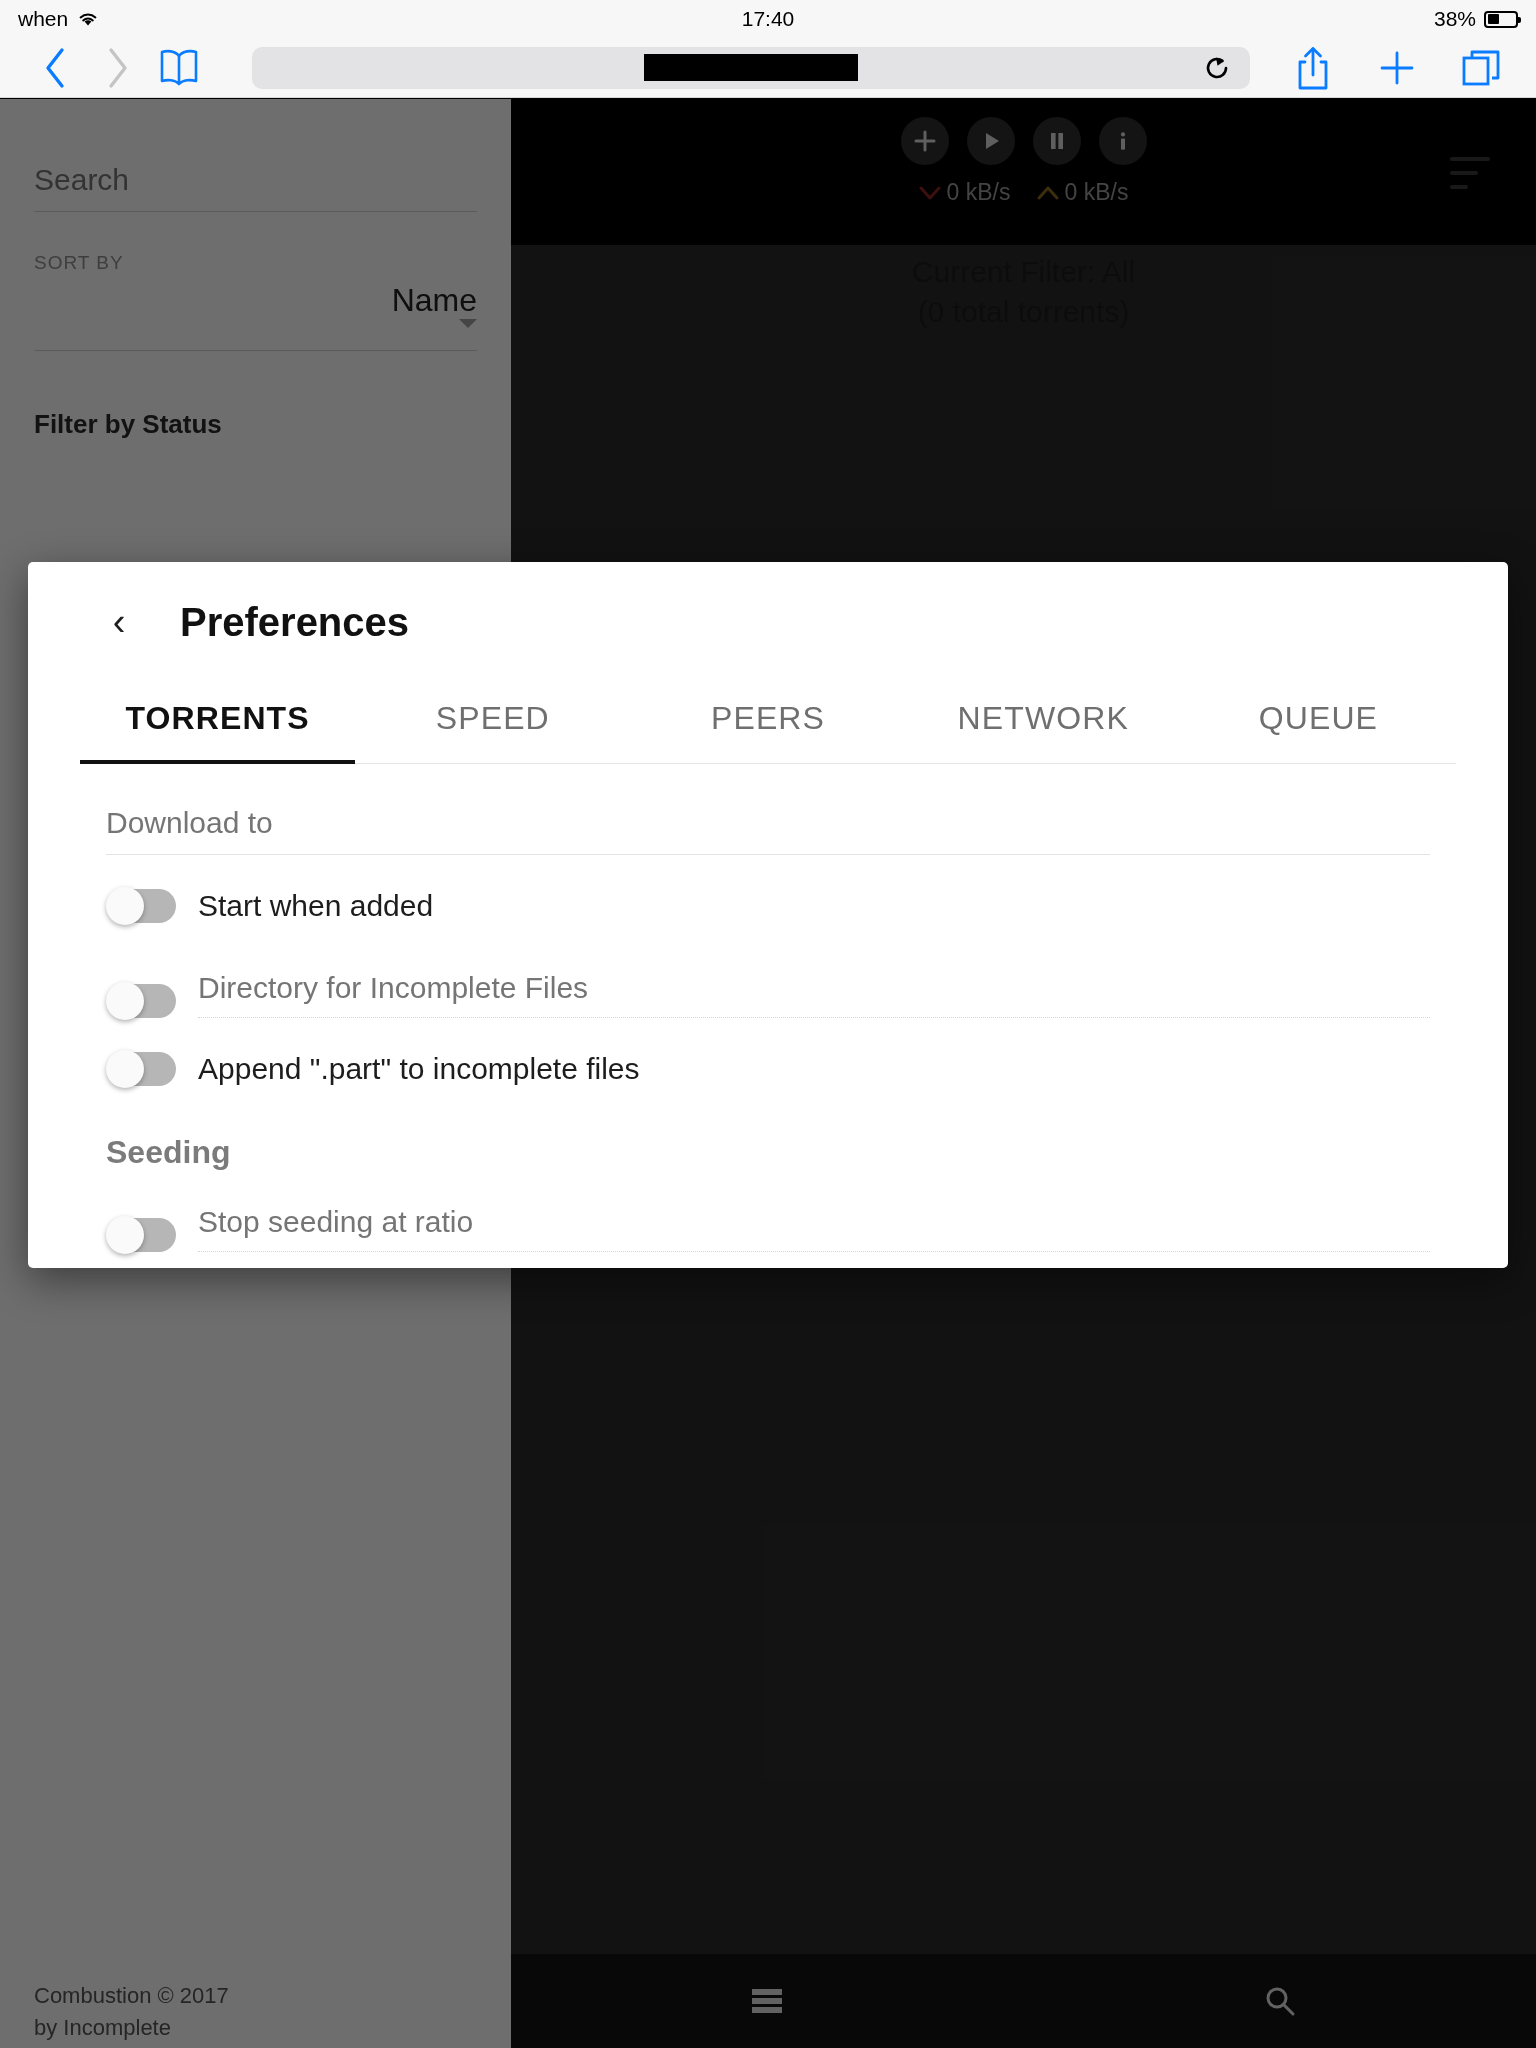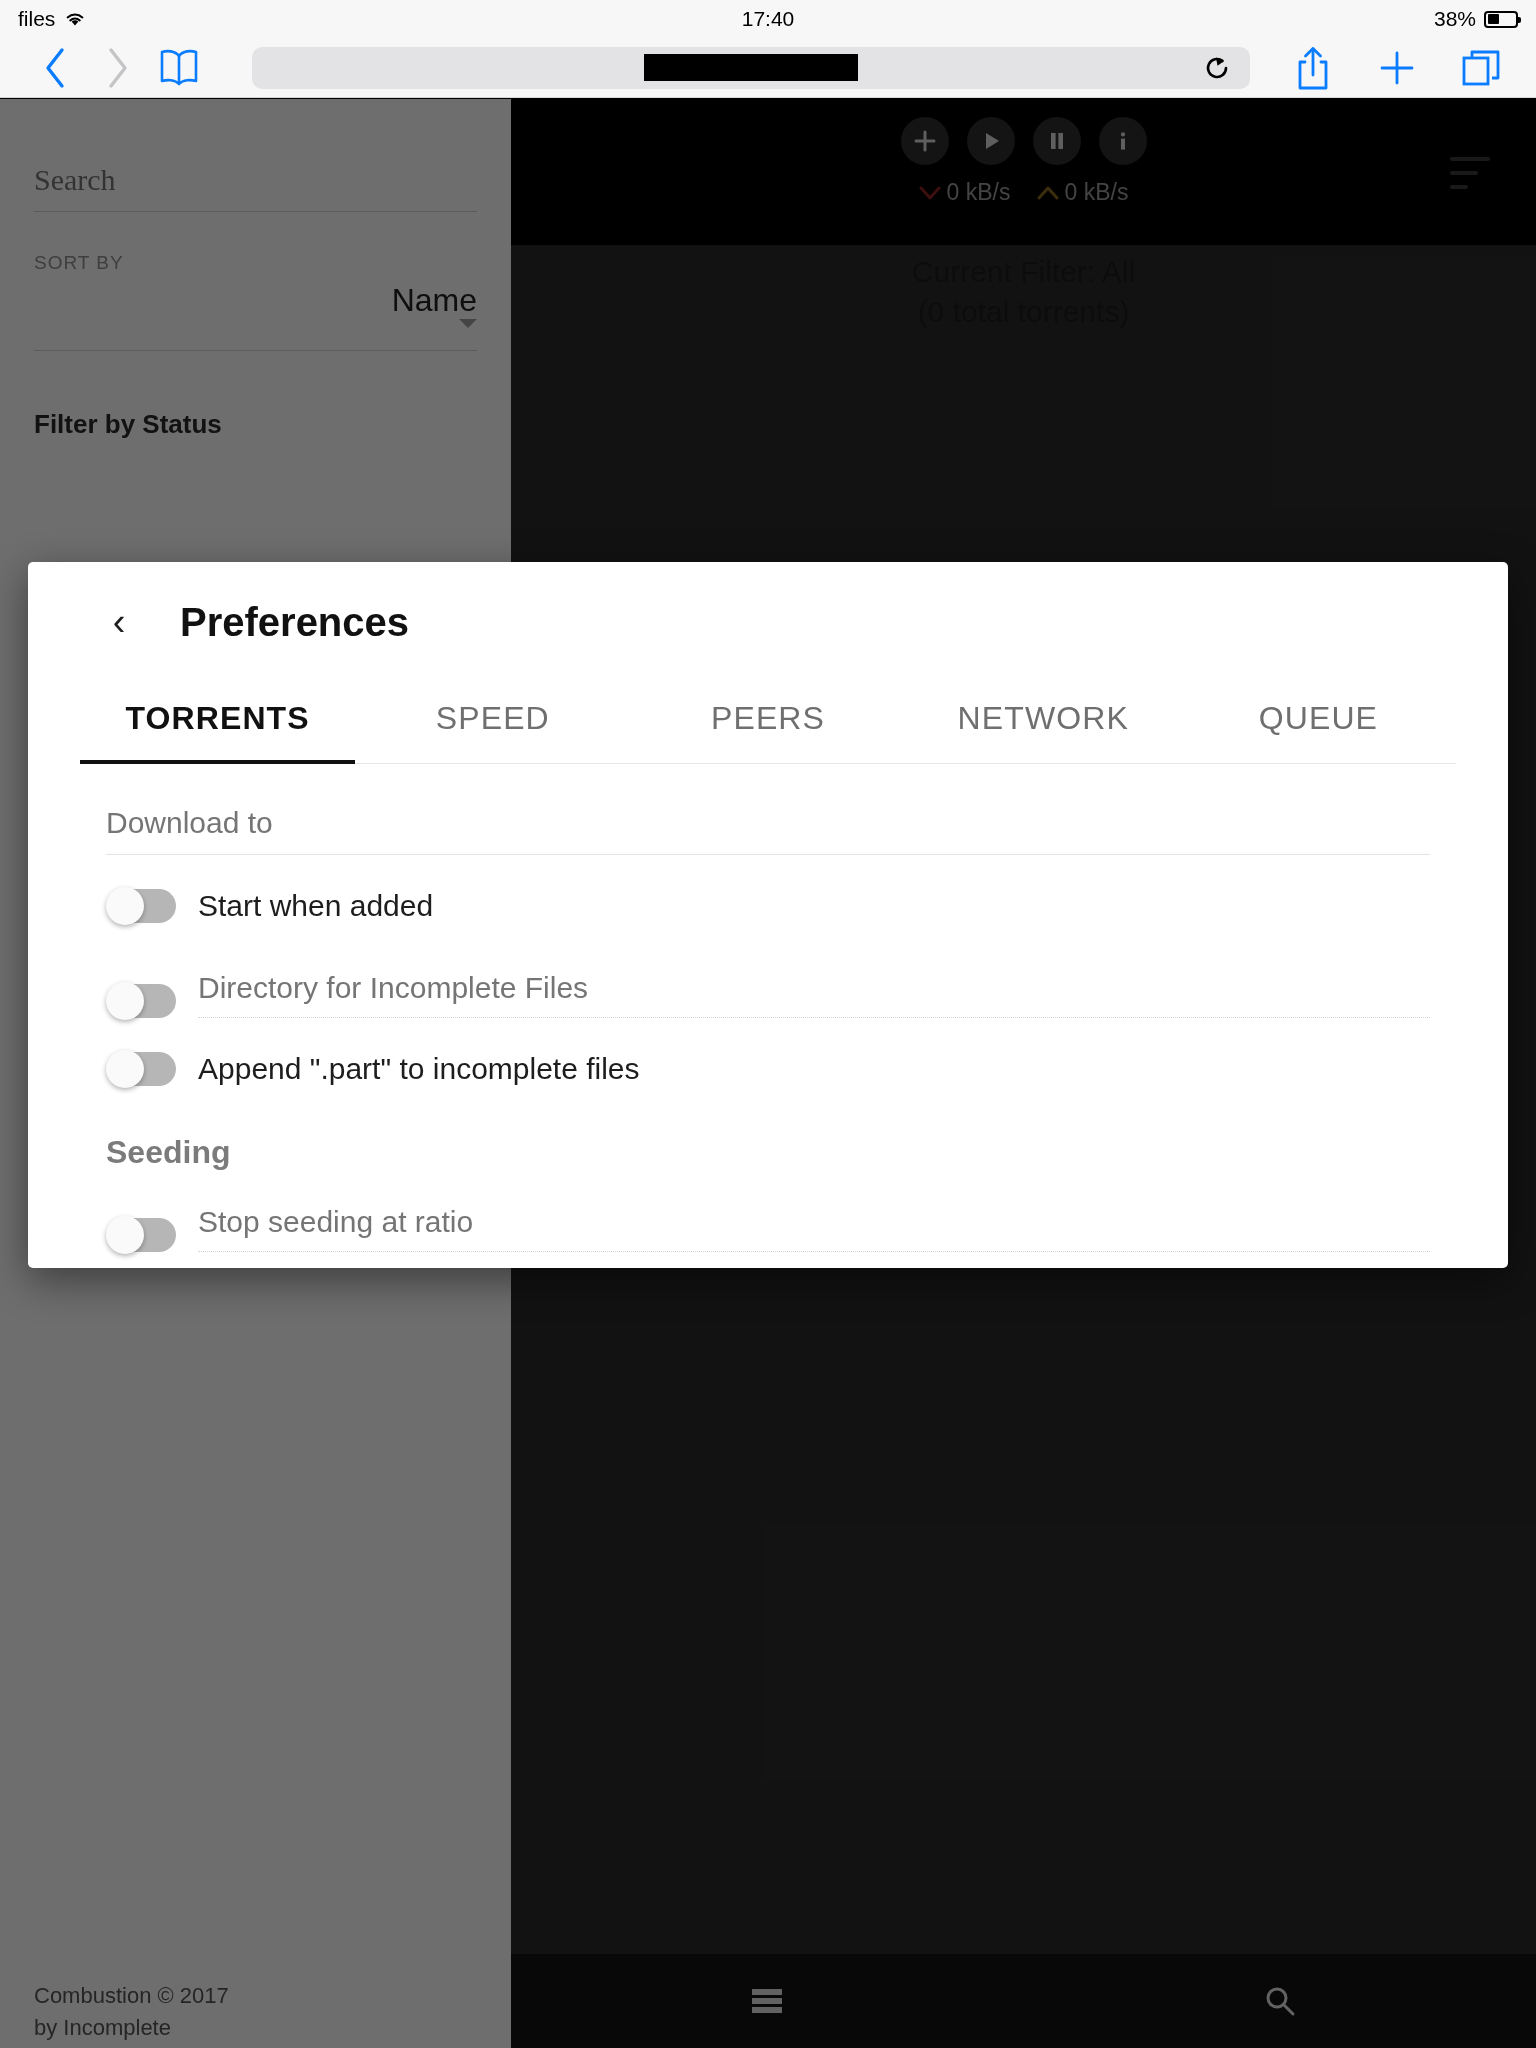--- a/index.html
+++ b/index.html
@@ -125,21 +125,21 @@
   #app-sidebar .field-wrap { margin-top: 58px; }
   .sb-input {
     border: none;
     border-bottom: 1px solid #cfcfcf;
     background: transparent;
     width: 100%;
     font-size: 30px;
     color: #9a9a9a;
     padding: 6px 0 14px 0;
     outline: none;
-    font-family: Liberation Serif, serif;
+    font-family: Liberation Sans, sans-serif;
     box-sizing: border-box;
   }
   .sb-label {
     font-size: 19px;
     color: #8d8d8d;
     letter-spacing: 1px;
     margin-top: 40px;
   }
   .sb-select-row {
     display: flex; align-items: flex-end;
@@ -368,21 +368,21 @@
   }
 
   
   svg { display: block; }
 </style>
 </head>
 <body>
 
 <div id="ios-status-bar">
   <div class="left">
-    <span>files</span>
+    <span>when</span>
     <span>
       <svg width="22" height="18" viewBox="0 0 22 18">
         <path d="M11 15.5 L7.6 11.6 A5.2 5.2 0 0 1 14.4 11.6 Z" fill="#000"></path>
         <path d="M3.6 7.4 A11 11 0 0 1 18.4 7.4" stroke="#000" stroke-width="2" fill="none" stroke-linecap="round"></path>
         <path d="M6.2 10.4 A7.2 7.2 0 0 1 15.8 10.4" stroke="#000" stroke-width="2" fill="none" stroke-linecap="round"></path>
       </svg>
     </span>
   </div>
   <div class="center">17:40</div>
   <div class="right">

